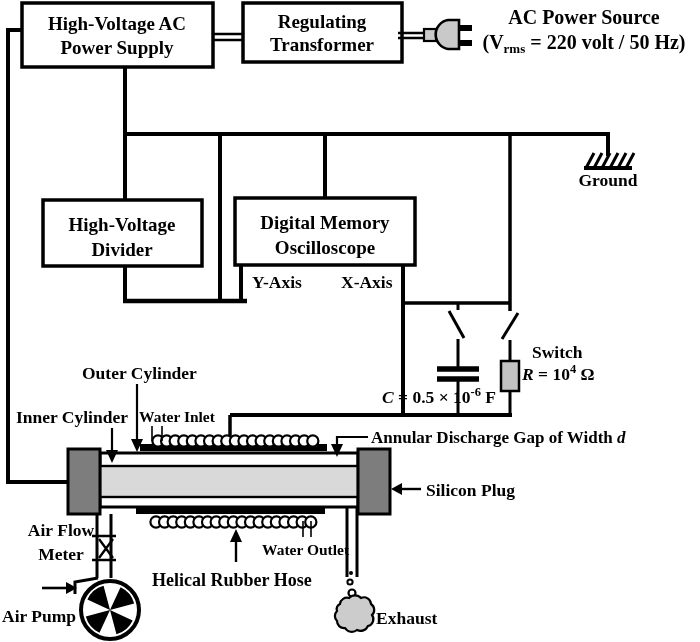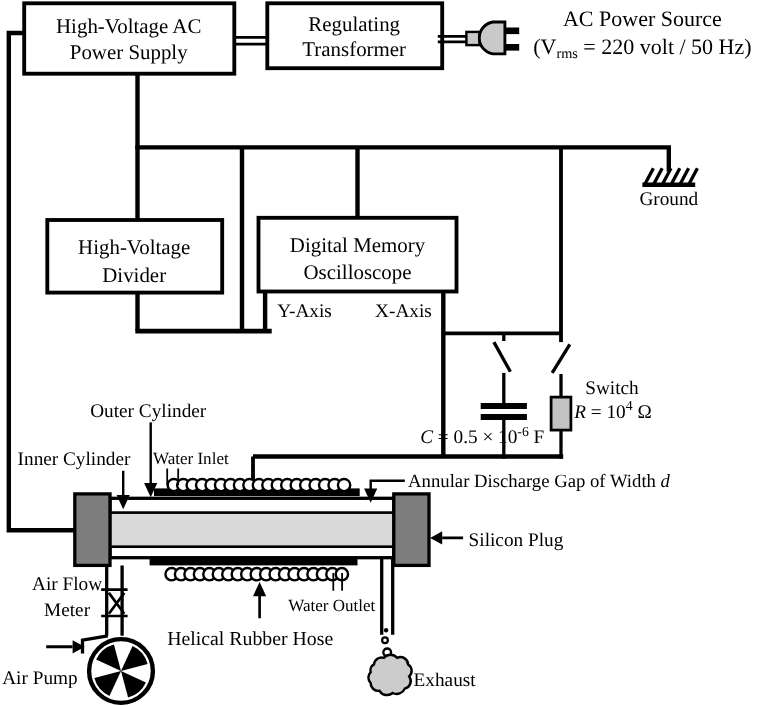--- a/index.html
+++ b/index.html
@@ -1,17 +1,17 @@
 <!DOCTYPE html>
 <html><head>
 <meta charset="utf-8">
 <style>
   html,body{margin:0;padding:0;background:#fff;}
   .canvas{position:relative;width:700px;height:642px;background:#fff;overflow:hidden;
-          font-family:"Liberation Serif", serif;}
+          font-family:"Liberation Serif", serif;font-weight:bold;}
   svg text{fill:#000;font-family:"Liberation Serif", serif;}
   .boxlabel{font-size:19px;}
 </style>
 </head>
 <body>
 
 <div class="canvas">
 <svg width="700" height="642" viewBox="0 0 700 642">
 
   <g stroke="#000" fill="none">

